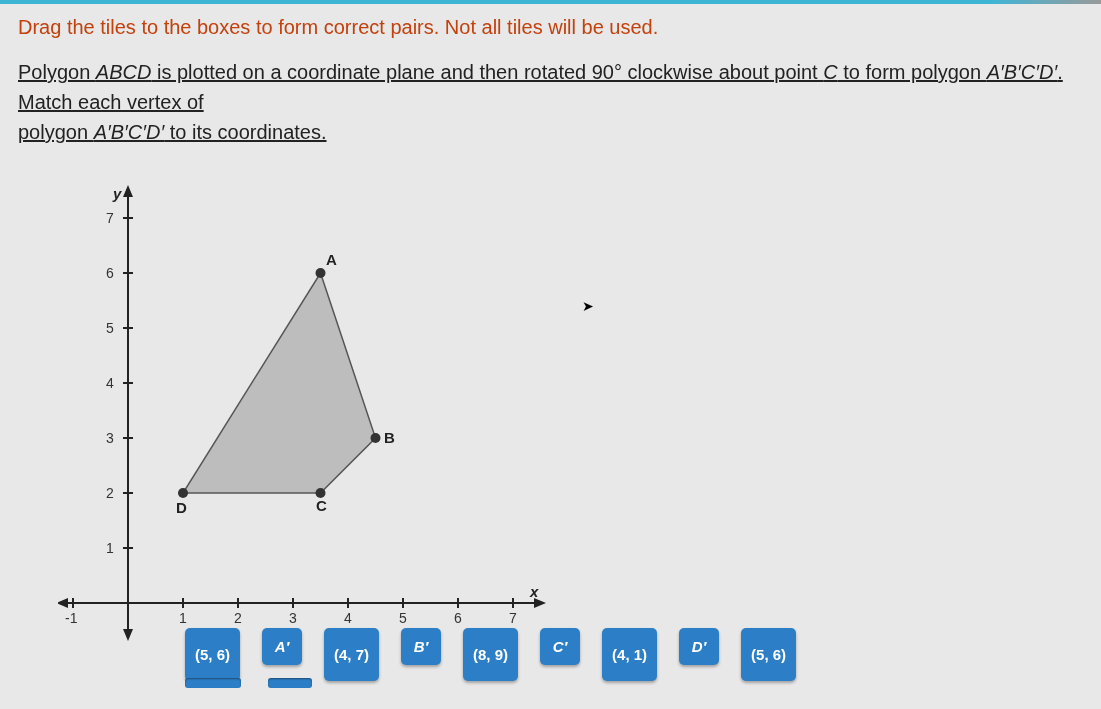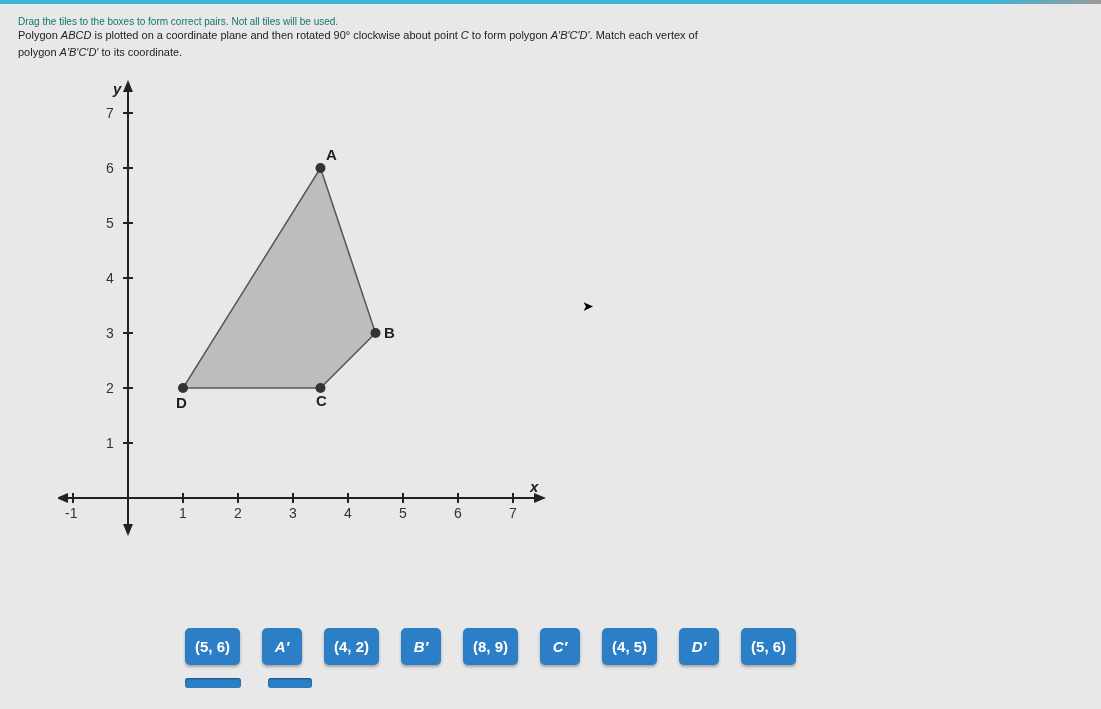--- a/index.html
+++ b/index.html
@@ -13,28 +13,30 @@
   }
   .top-bar {
     height: 4px;
     background: linear-gradient(to right, #3fb5d6 0%, #3fb5d6 90%, #999 100%);
   }
   .content {
     padding: 12px 18px;
     color: #333;
   }
   .instructions {
-    font-size: 10px;
-    color: #0f766e;
+    font-size: 20px;
+    color: #c2410c;
+    margin-bottom: 18px;
   }
   .prompt {
-    font-size: 11px;
+    font-size: 20px;
     color: #222;
     line-height: 1.5;
-    margin-bottom: 8px;
+    margin-bottom: 26px;
+    text-decoration: underline;
   }
   .prompt em, .italic { font-style: italic; }
   .chart-wrap {
     margin-top: 8px;
     margin-left: 40px;
   }
   .cursor {
     position: absolute;
     left: 582px;
     top: 298px;
@@ -48,21 +50,21 @@
     top: 628px;
     display: flex;
     gap: 22px;
     align-items: flex-start;
   }
   .tile {
     background: #2c7fc6;
     color: #fff;
     font-weight: bold;
     font-size: 15px;
-    padding: 10px 10px;
+    padding: 18px 10px;
     border-radius: 5px;
     min-width: 44px;
     text-align: center;
     box-shadow: 0 2px 3px rgba(0,0,0,0.3);
     cursor: grab;
     font-style: normal;
   }
   .tile.vert {
     font-style: italic;
     min-width: 40px;
@@ -96,21 +98,21 @@
 </head>
 <body>
 
 <div class="top-bar"></div>
 
 <div class="content">
   <p class="instructions">Drag the tiles to the boxes to form correct pairs. Not all tiles will be used.</p>
 
   <p class="prompt">
     <span>Polygon </span><span class="italic">ABCD</span><span> is plotted on a coordinate plane and then rotated 90° clockwise about point </span><span class="italic">C</span><span> to form polygon </span><span class="italic">A′B′C′D′</span><span>. Match each vertex of</span><br>
-    <span>polygon </span><span class="italic">A′B′C′D′</span><span> to its coordinate.</span>
+    <span>polygon </span><span class="italic">A′B′C′D′</span><span> to its coordinates.</span>
   </p>
 
   <div class="chart-wrap">
     <svg width="520" height="470" viewBox="0 0 520 470">
 
       <polygon class="poly" points="262.5,100 317.5,265 262.5,320 125,320"></polygon>
 
       <circle class="pt" cx="262.5" cy="100" r="5"></circle>
       <circle class="pt" cx="317.5" cy="265" r="5"></circle>
       <circle class="pt" cx="262.5" cy="320" r="5"></circle>
@@ -168,25 +170,25 @@
       <text class="axis-lbl" x="472" y="424">x</text>
     </svg>
   </div>
 </div>
 
 <div class="cursor">➤</div>
 
 <div class="tiles-row">
   <div class="tile">(5, 6)</div>
   <div class="tile vert">A′</div>
-  <div class="tile">(4, 2)</div>
+  <div class="tile">(4, 7)</div>
   <div class="tile vert">B′</div>
   <div class="tile">(8, 9)</div>
   <div class="tile vert">C′</div>
-  <div class="tile">(4, 5)</div>
+  <div class="tile">(4, 1)</div>
   <div class="tile vert">D′</div>
   <div class="tile">(5, 6)</div>
 </div>
 
 <div class="sub-slots">
   <div class="slot"></div>
   <div class="slot v2"></div>
 </div>
 
 </body></html>

